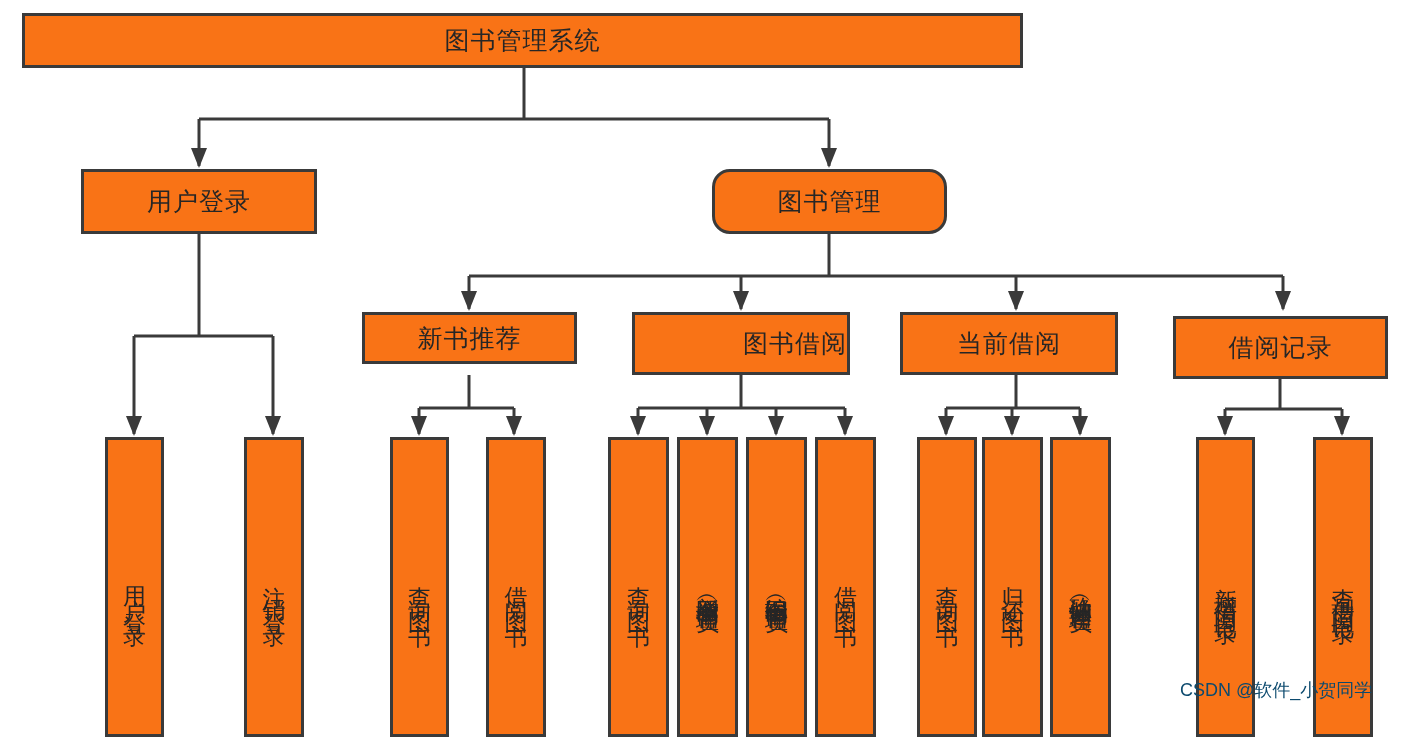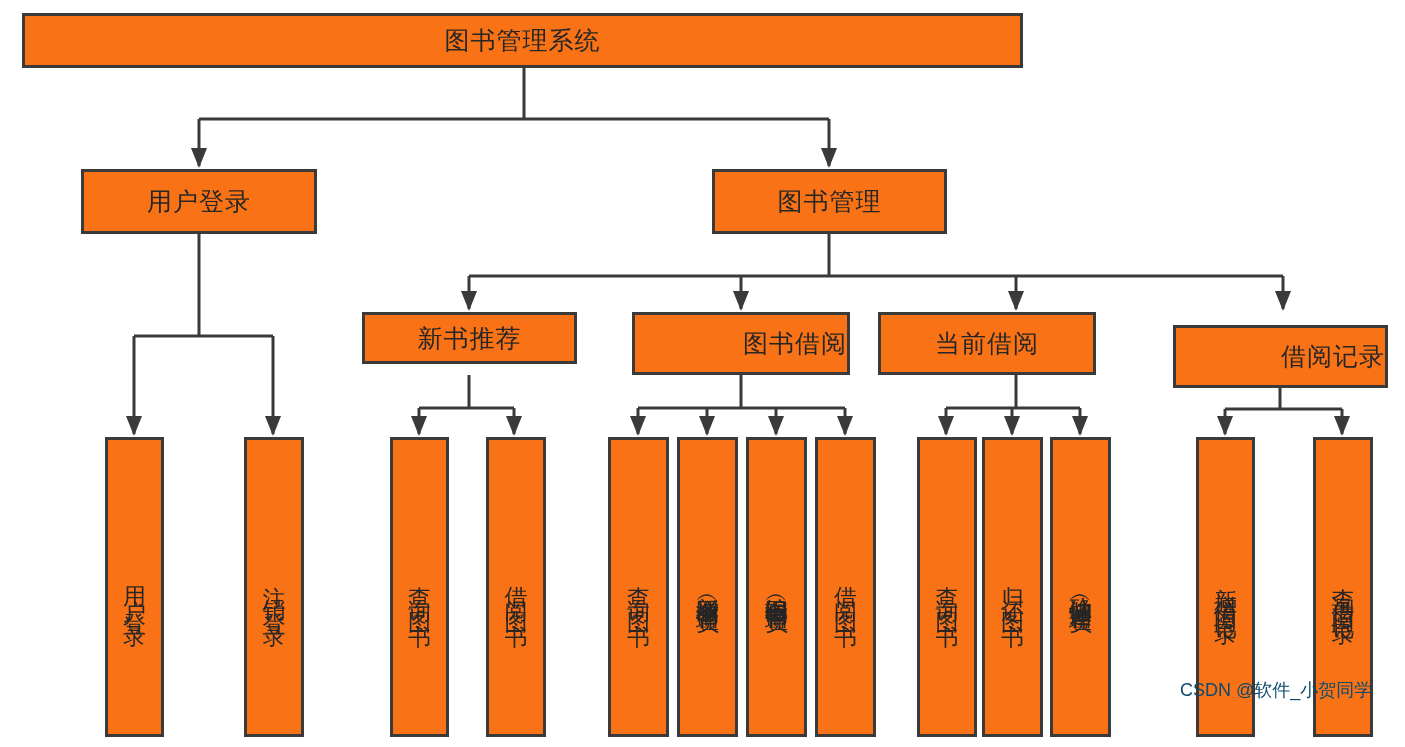--- a/index.html
+++ b/index.html
@@ -28,25 +28,25 @@
     font-size:23px;
     line-height:1;
   }
   .sp4 span{letter-spacing:13px;margin-top:13px;}
   .sp6 span{letter-spacing:7px;margin-top:7px;}
   .sp8 span{letter-spacing:2px;margin-top:2px;}
 
   
   .n-root{left:22px;top:13px;width:1001px;height:55px;}
   .n-l2a{left:81px;top:169px;width:236px;height:65px;}
-  .n-l2b{left:712px;top:169px;width:235px;height:65px;}
+  .n-l2b{left:712px;top:169px;width:235px;height:65px;border-radius:18px;}
   .n-l3a{left:362px;top:312px;width:215px;height:52px;}
   .n-l3b{left:632px;top:312px;width:218px;height:63px;justify-content:flex-end;}
-  .n-l3c{left:878px;top:312px;width:218px;height:63px;}
-  .n-l3d{left:1173px;top:325px;width:215px;height:63px;justify-content:flex-end;}
+  .n-l3c{left:900px;top:312px;width:218px;height:63px;}
+  .n-l3d{left:1173px;top:316px;width:215px;height:63px;}
   .f1{left:105px;width:59px;}
   .f2{left:244px;width:60px;}
   .f3{left:390px;width:59px;}
   .f4{left:486px;width:60px;}
   .f5{left:608px;width:61px;}
   .f6{left:677px;width:61px;}
   .f7{left:746px;width:61px;}
   .f8{left:815px;width:61px;}
   .f9{left:917px;width:60px;}
   .f10{left:982px;width:61px;}

